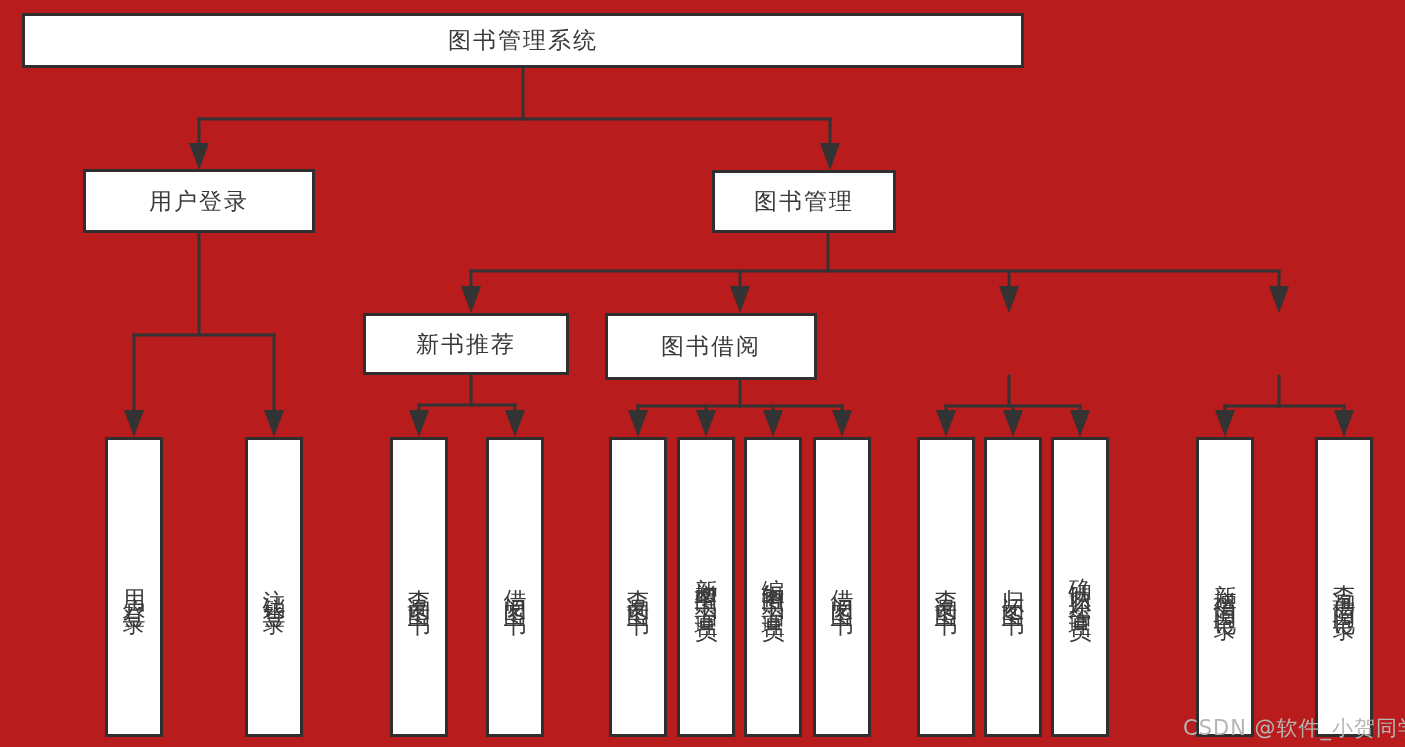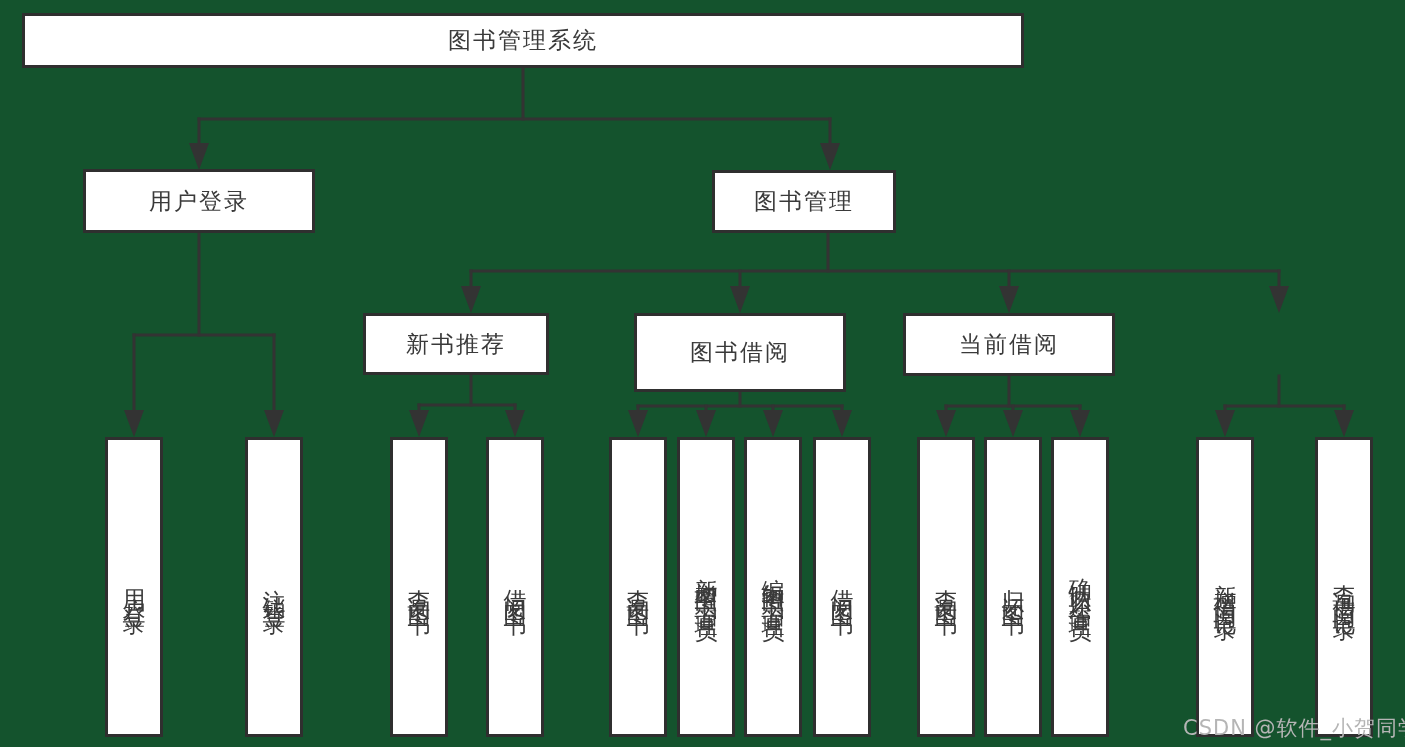--- a/index.html
+++ b/index.html
@@ -1,19 +1,19 @@
 <!DOCTYPE html>
 <html><head>
 <meta charset="utf-8">
 <style>
   html,body { margin:0; padding:0; background:#ffffff; }
   #canvas {
     position:relative;
     width:1405px; height:747px;
-    background:#14532d;
+    background:#b91c1c;
     font-family:"DejaVu Sans","Liberation Sans",sans-serif;
     overflow:hidden;
   }
   #connectors { position:absolute; left:0; top:0; }
   .node {
     position:absolute;
     box-sizing:border-box;
     border:3px solid #2f2f2f;
     background:#ffffff;
     display:flex;
@@ -101,23 +101,22 @@
       <path d="M 1215 410 L 1235 410 L 1225 437 Z" fill="#333333"></path>
       <line x1="1344" y1="406" x2="1344" y2="415" stroke="#333333" stroke-width="3" stroke-linecap="square"></line>
       <path d="M 1334 410 L 1354 410 L 1344 437 Z" fill="#333333"></path>
     </svg>
 
   <div class="node h" style="left:22px;top:13px;width:1002px;height:55px">图书管理系统</div>
 
   <div class="node h" style="left:83px;top:169px;width:232px;height:64px">用户登录</div>
   <div class="node h" style="left:712px;top:170px;width:184px;height:63px">图书管理</div>
 
-  <div class="node h" style="left:363px;top:313px;width:186px;height:62px">新书推荐</div>
-  <div class="node h" style="left:634px;top:313px;width:212px;height:79px">图书借阅</div>
-  <div class="node h" style="left:903px;top:313px;width:212px;height:63px">当前借阅</div>
+  <div class="node h" style="left:363px;top:313px;width:206px;height:62px">新书推荐</div>
+  <div class="node h" style="left:605px;top:313px;width:212px;height:67px">图书借阅</div>
 
   <div class="node v" style="left:105px;top:437px;width:58px;height:300px">用户登录</div>
   <div class="node v" style="left:245px;top:437px;width:58px;height:300px">注销登录</div>
 
   <div class="node v" style="left:390px;top:437px;width:58px;height:300px">查询图书</div>
   <div class="node v" style="left:486px;top:437px;width:58px;height:300px">借阅图书</div>
 
   <div class="node v" style="left:609px;top:437px;width:58px;height:300px">查询图书</div>
   <div class="node v" style="left:677px;top:437px;width:58px;height:300px;letter-spacing:6px">新增图书（管理员）</div>
   <div class="node v" style="left:744px;top:437px;width:58px;height:300px;letter-spacing:6px">编辑图书（管理员）</div>

